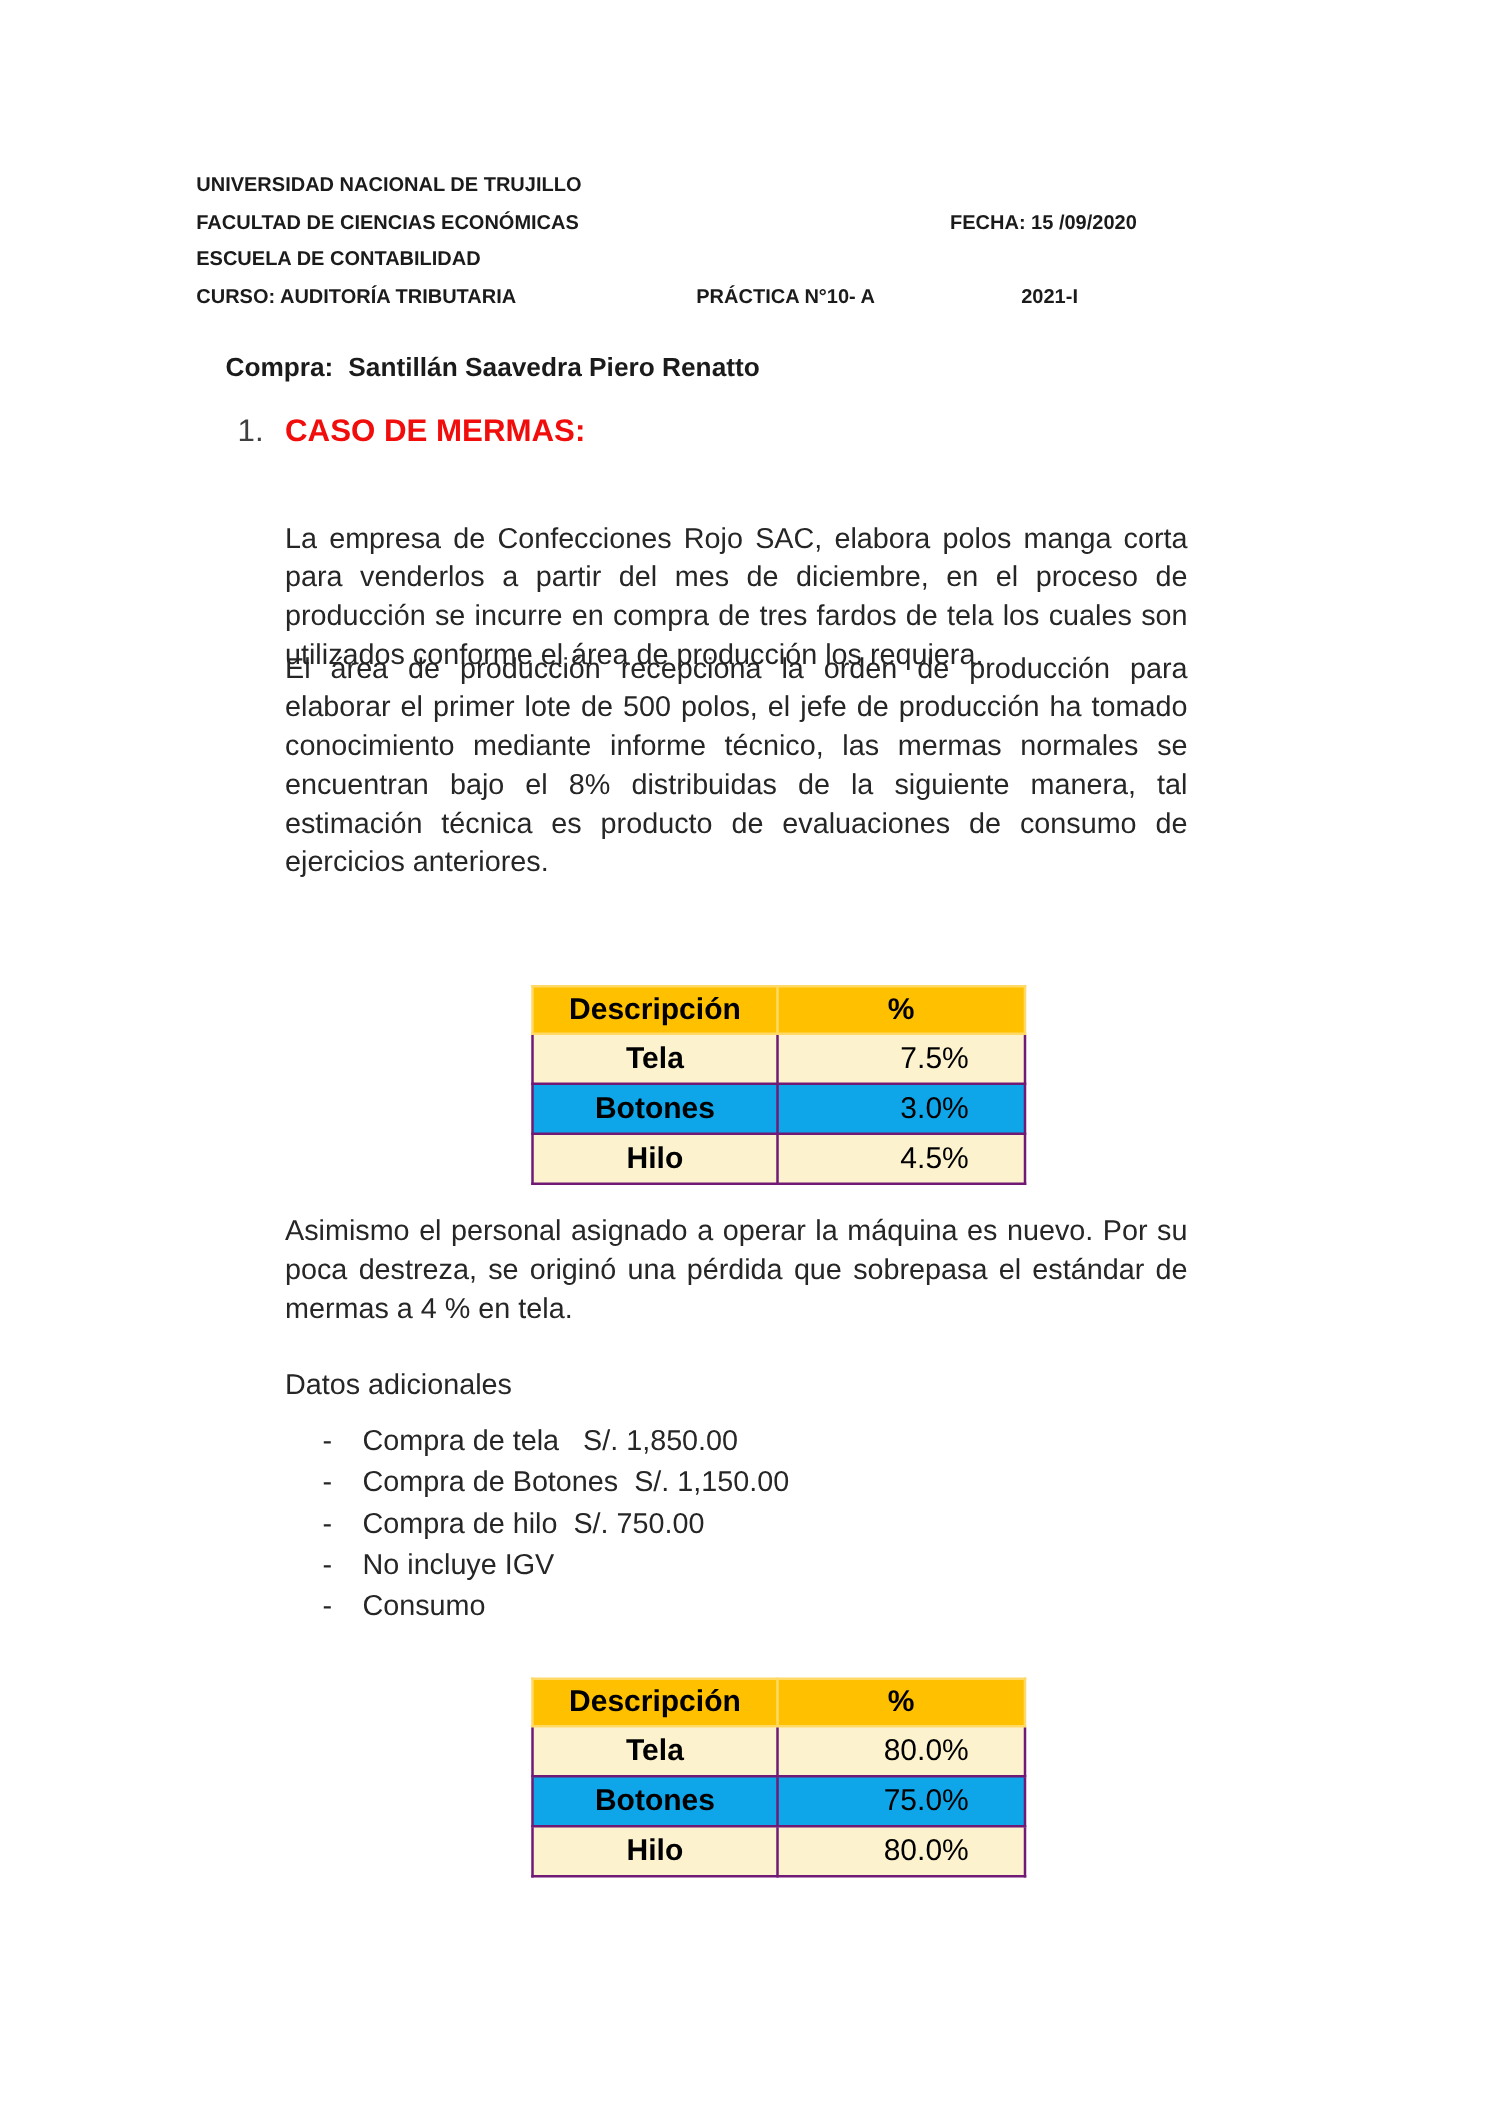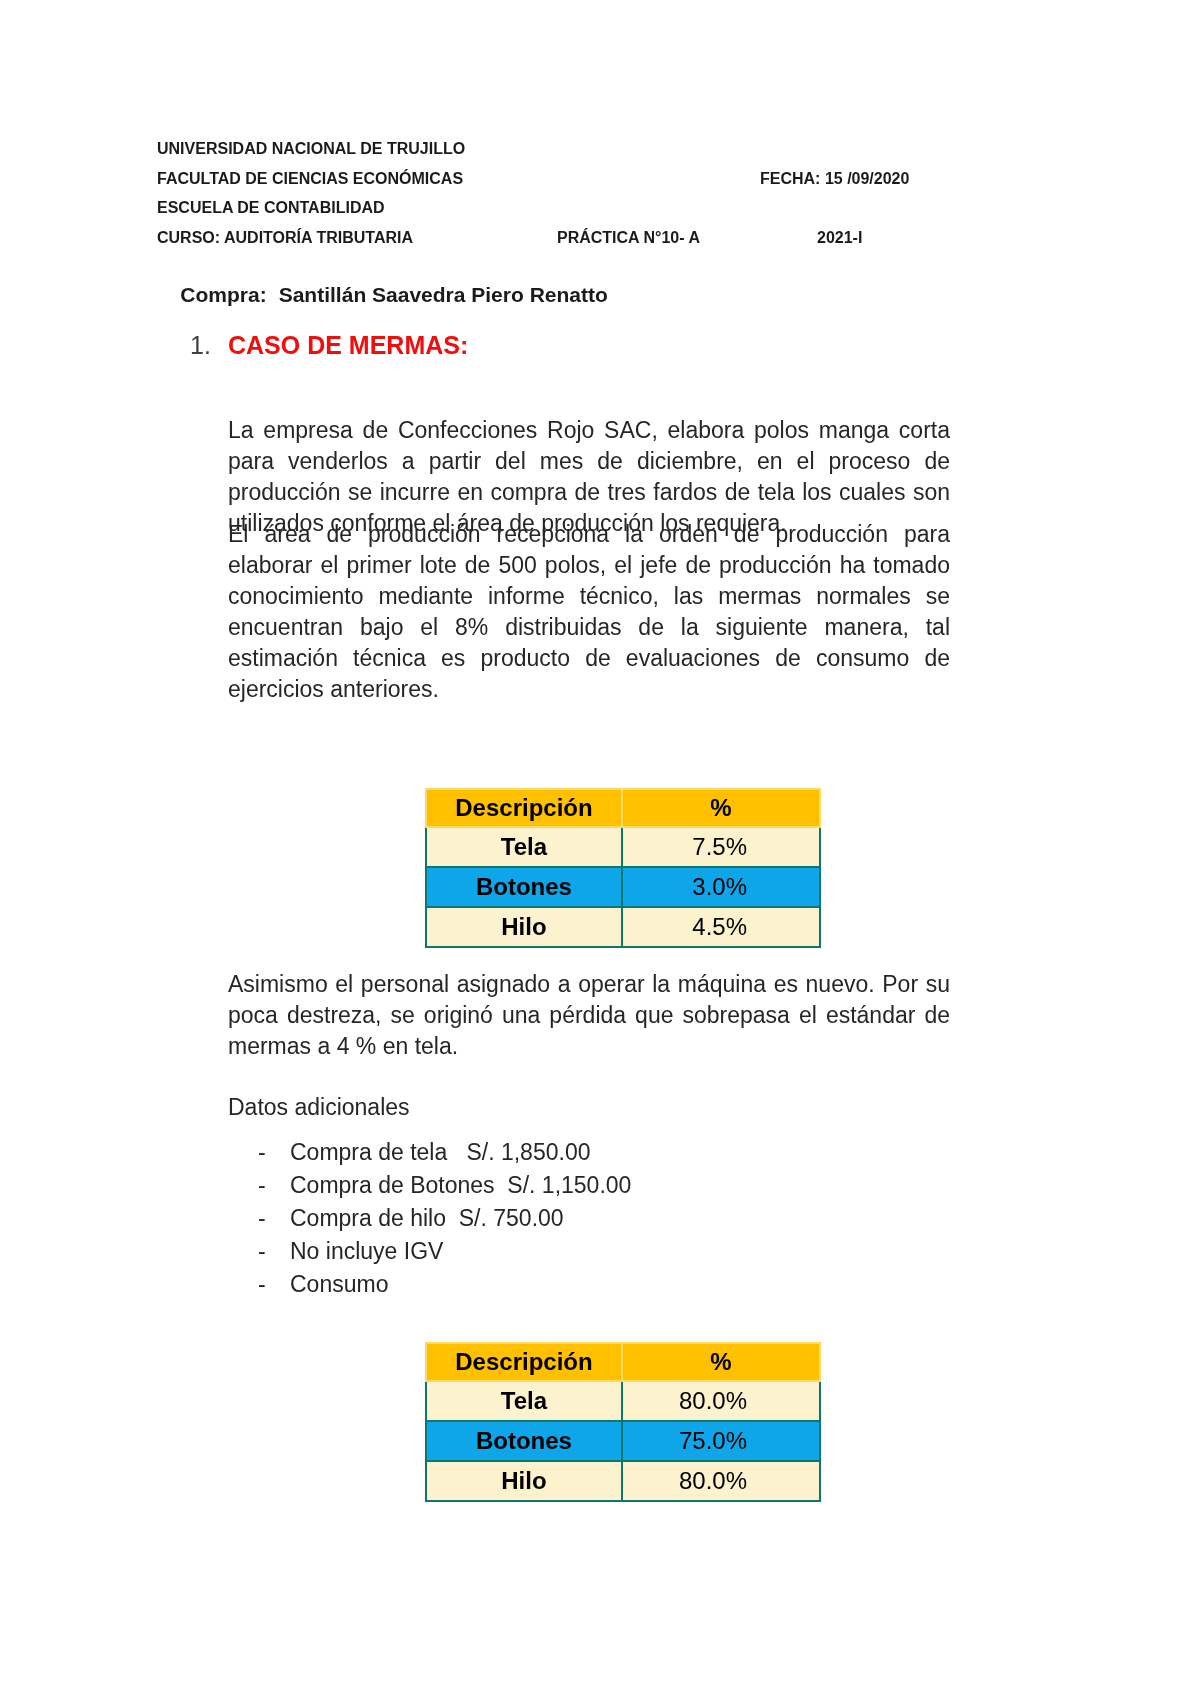--- a/index.html
+++ b/index.html
@@ -125,31 +125,31 @@
     background: #FFC000;
     border: 2px solid #FFD966;
     height: 36px;
     font-weight: bold;
     text-align: center;
     padding: 0;
   }
   .mermas-table th.col-desc { width: 175px; }
   .mermas-table th.col-pct  { width: 177px; }
   .mermas-table td {
-    border: 2px solid #0f766e;
+    border: 2px solid #701a75;
     height: 38px;
     padding: 0;
   }
   .mermas-table td.cell-label {
     font-weight: bold;
     text-align: center;
   }
   .mermas-table td.cell-value {
     text-align: right;
-    padding-right: 72px;
+    padding-right: 44px;
   }
   .mermas-table tr.row-cream td { background: #FDF2CE; }
   .mermas-table tr.row-white td { background: #0ea5e9; }
 </style>
 </head>
 <body>
 
 <div class="page">
 
   <div class="doc-header">

